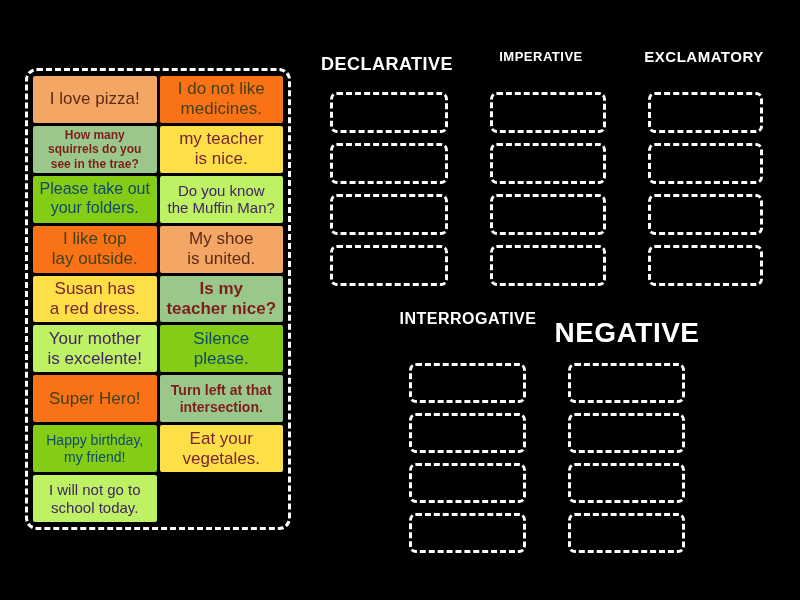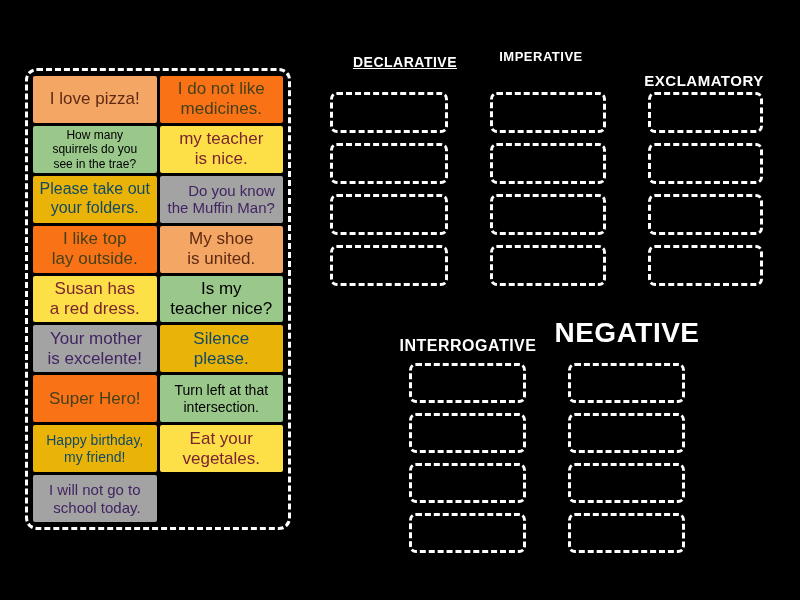--- a/index.html
+++ b/index.html
@@ -28,35 +28,35 @@
     white-space:pre-line;cursor:grab;overflow:hidden;
   }
   .fs16{font-size:16px;}
   .fs15{font-size:15px;}
   .fs14{font-size:14px;}
   .fs12{font-size:12px;line-height:1.2;}
 
   
   .card[data-color="orange"]{background:#f4a665;color:#5f2a12;}
   .card[data-color="olive"] {background:#f97316;color:#45401a;}
-  .card[data-color="green"] {background:#9ac88b;color:#000000;}
+  .card[data-color="green"] {background:#9ac88b;color:#7f1d1d;font-weight:bold;}
   .card[data-color="pink"]  {background:#fde047;color:#79242f;}
-  .card[data-color="blue"]  {background:#eab308;color:#114a66;}
-  .card[data-color="purple"]{background:#a3a3a3;color:#412461;text-align:right;}
+  .card[data-color="blue"]  {background:#84cc16;color:#114a66;}
+  .card[data-color="purple"]{background:#bef264;color:#412461;}
 
   
   .cat-header{
     position:absolute;color:#ffffff;font-weight:bold;
     white-space:nowrap;transform:translateX(-50%);
     letter-spacing:0.5px;
   }
-  .hdr-declarative  {left:405px;top:54px;font-size:14px;text-decoration:underline;}
+  .hdr-declarative  {left:387px;top:54px;font-size:18px;}
   .hdr-imperative   {left:541px;top:49px;font-size:13px;}
-  .hdr-exclamatory  {left:704px;top:72px;font-size:15px;}
-  .hdr-interrogative{left:468px;top:337px;font-size:16px;}
+  .hdr-exclamatory  {left:704px;top:48px;font-size:15px;}
+  .hdr-interrogative{left:468px;top:310px;font-size:16px;}
   .hdr-negative     {left:627px;top:317px;font-size:28px;}
 
   
   .slot-col{position:absolute;}
   .col-declarative  {left:330px;top:92px;width:118px;}
   .col-imperative   {left:490px;top:92px;width:116px;}
   .col-exclamatory  {left:648px;top:92px;width:115px;}
   .col-interrogative{left:409px;top:363px;width:117px;}
   .col-negative     {left:568px;top:363px;width:117px;}
   .slot{

